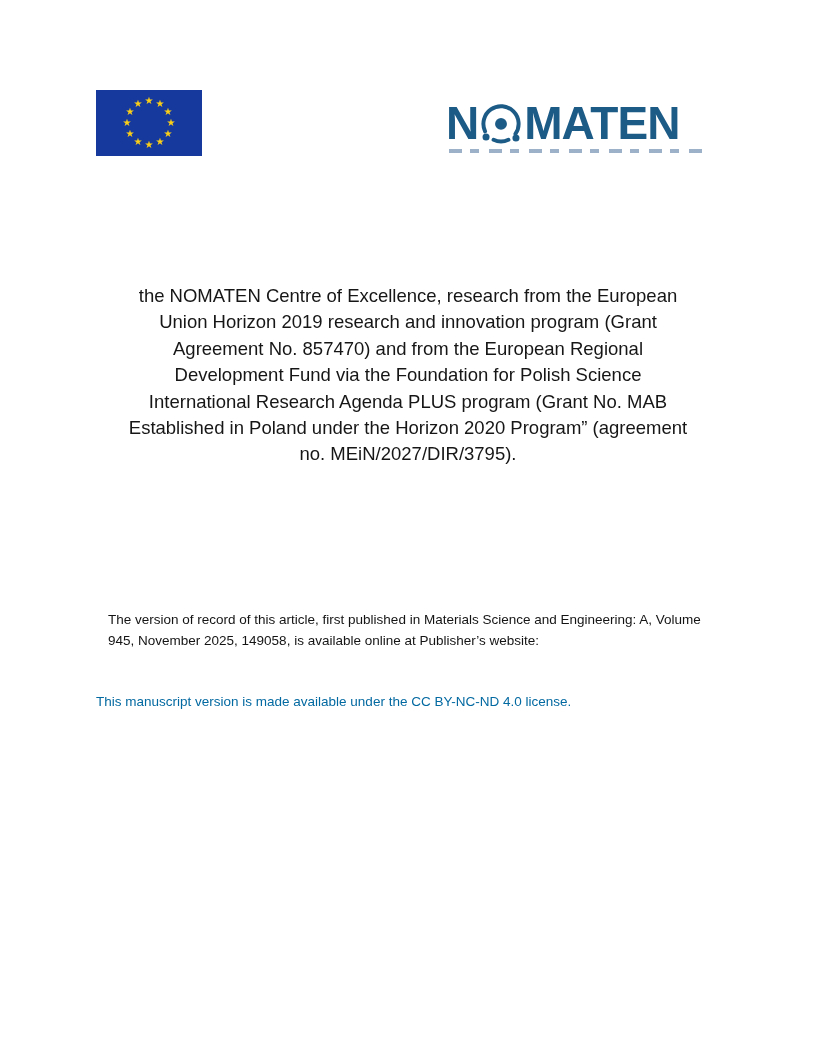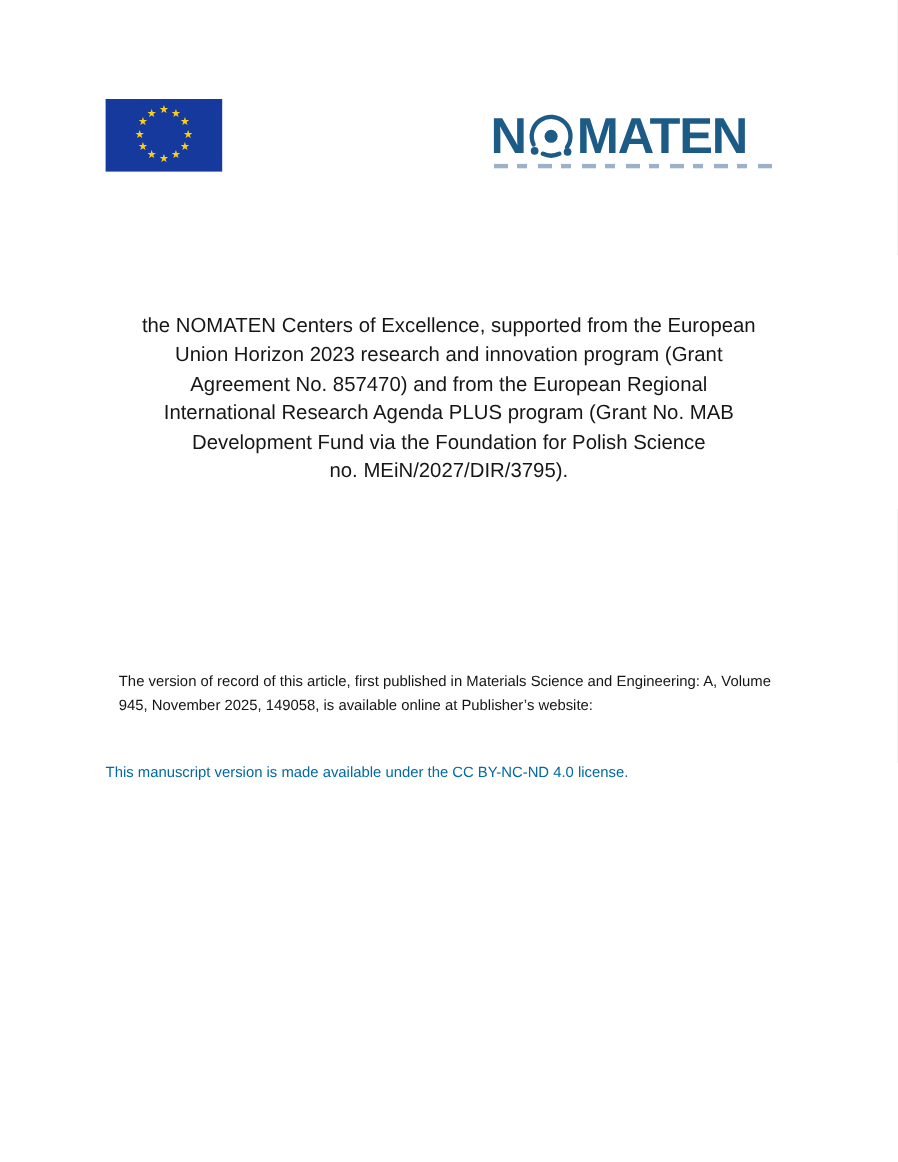--- a/index.html
+++ b/index.html
@@ -111,33 +111,36 @@
         <circle cx="16" cy="82" r="8" fill="#1d5b87"></circle>
         <circle cx="84" cy="84" r="8" fill="#1d5b87"></circle>
       </svg>
       <span>MATEN</span>
     </div>
     <div class="logo-tagline-clip"></div>
   </div>
 
   <div class="ack">
     <div class="line">
-        <span>the NOMATEN Centers of Excellence, supported from the European</span>
+        <span>the NOMATEN Centre of Excellence, research from the European</span>
       </div>
     <div class="line">
-        <span>Union Horizon 2023 research and innovation program (Grant</span>
+        <span>Union Horizon 2019 research and innovation program (Grant</span>
       </div>
     <div class="line">
         <span>Agreement No. 857470) and from the European Regional</span>
       </div>
     <div class="line">
+        <span>Development Fund via the Foundation for Polish Science</span>
+      </div>
+    <div class="line">
         <span>International Research Agenda PLUS program (Grant No. MAB</span>
       </div>
     <div class="line">
-        <span>Development Fund via the Foundation for Polish Science</span>
+        <span>Established in Poland under the Horizon 2020 Program” (agreement</span>
       </div>
     <div class="line">
         <span>no. MEiN/2027/DIR/3795).</span>
       </div>
   </div>
 
   <div class="version-note">
     <div class="line">The version of record of this article, first published in Materials Science and Engineering: A, Volume</div>
     <div class="line">945, November 2025, 149058, is available online at Publisher’s website:</div>
   </div>

